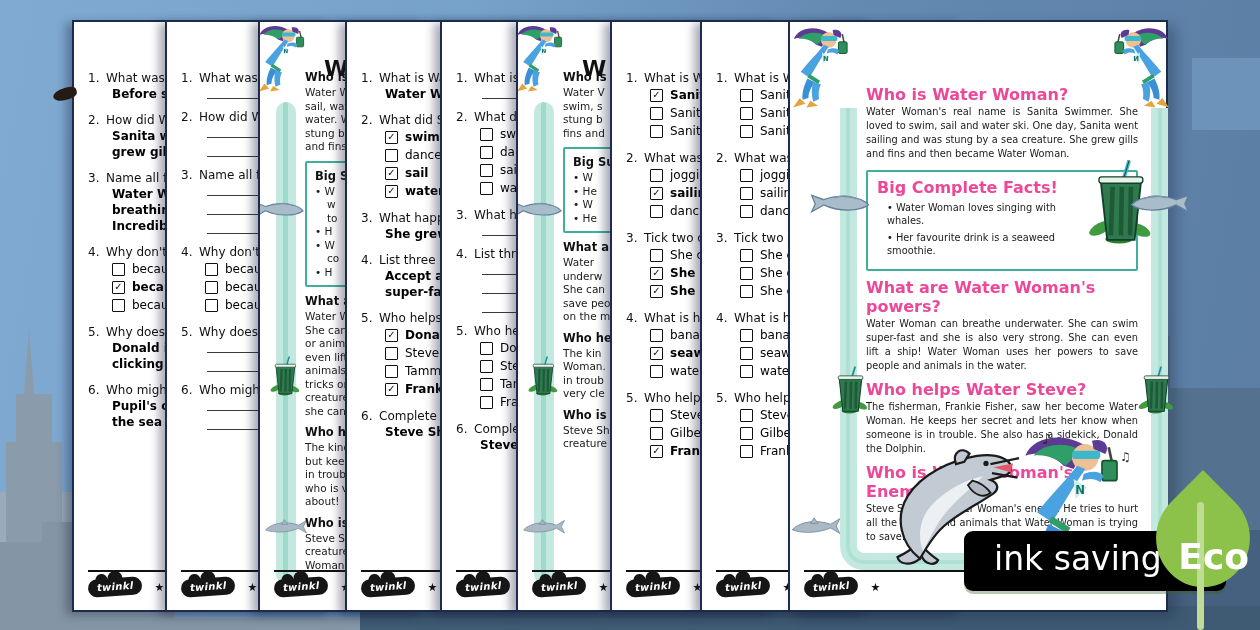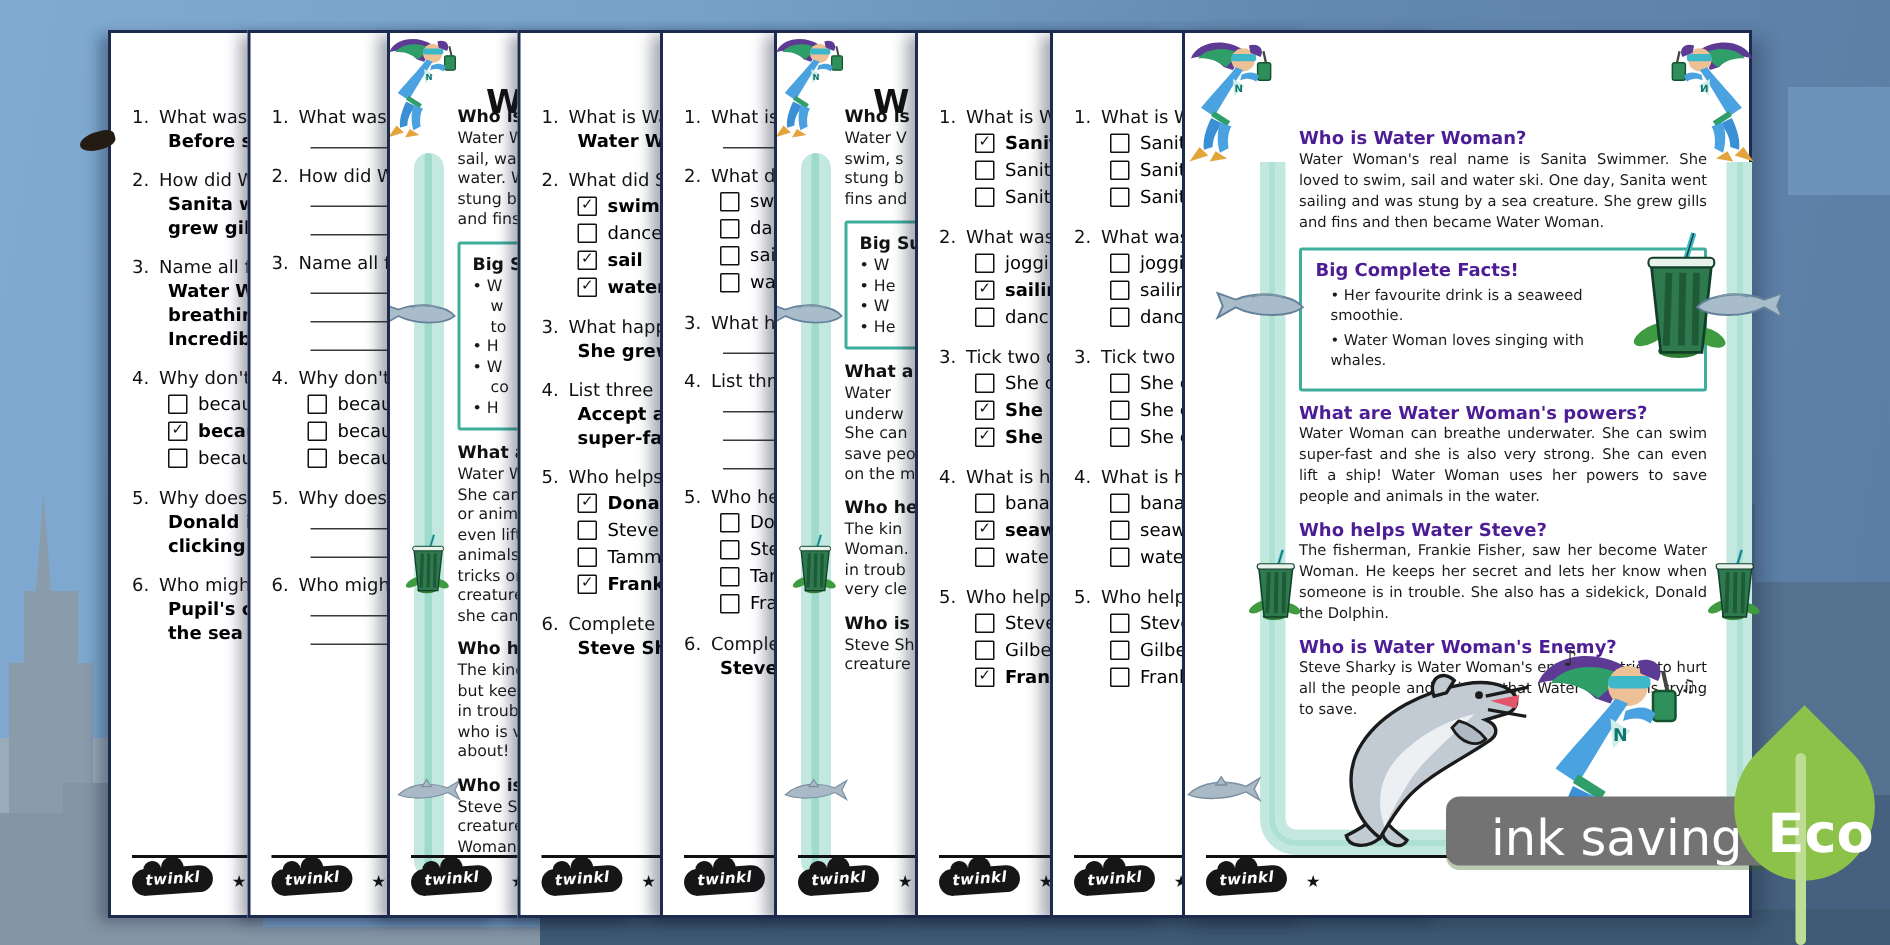--- a/index.html
+++ b/index.html
@@ -47,39 +47,39 @@
   .deco{position:absolute;}
 
   
   .frame{position:absolute;left:50px;top:86px;width:328px;height:462px;box-sizing:border-box;
          border:17px solid #c3e8df;border-top:none;border-radius:0 0 24px 24px;}
   .frame::after{content:"";position:absolute;left:-11px;right:-11px;top:0;bottom:-11px;
          border:4px solid #9edbcb;border-top:none;border-radius:0 0 18px 18px;opacity:.55;}
   .mp-title{position:absolute;left:60px;right:60px;top:30px;text-align:center;
             font-size:20px;font-weight:bold;color:#0d0d0d;letter-spacing:.2px;}
   .mp-content{position:absolute;left:76px;top:56px;width:272px;}
-  .mp-h{font-weight:bold;font-size:12px;color:#4c1d95;margin:7px 0 1px 0;}
+  .mp-h{font-weight:bold;font-size:16px;color:#ec4899;margin:7px 0 1px 0;}
   .mp-p{font-size:9.8px;line-height:14px;color:#1a1a1a;text-align:justify;}
   .mp-box{border:2.5px solid #3fae9c;border-radius:2px;padding:6px 56px 8px 9px;margin:9px 0 2px 0;position:relative;}
   .mp-box .mp-h{margin-top:0;}
   .mp-bullet{font-size:9.8px;line-height:13px;color:#1a1a1a;margin:4px 0 4px 10px;}
   .footer{position:absolute;left:14px;right:12px;bottom:14px;border-top:2px solid #111;padding-top:6px;
           display:flex;align-items:center;}
   .cloud{position:relative;background:#161616;color:#fff;font-size:10px;font-weight:bold;font-style:italic;
          border-radius:10px;padding:3px 9px 4px 9px;transform:rotate(-4deg);letter-spacing:.3px;}
   .cloud::before{content:"";position:absolute;top:-5px;left:8px;width:12px;height:12px;background:#161616;border-radius:50%;}
   .cloud::after{content:"";position:absolute;top:-7px;left:20px;width:15px;height:15px;background:#161616;border-radius:50%;}
   .cloud span{position:relative;z-index:1;}
   .stars{margin-left:12px;font-size:11px;letter-spacing:4px;color:#111;}
 
   .illus{position:absolute;}
   .note{position:absolute;font-size:15px;color:#2a2a2a;}
 
   
-  .eco-bar{position:absolute;left:964px;top:531px;width:262px;height:46px;background:#737373;
+  .eco-bar{position:absolute;left:964px;top:531px;width:262px;height:60px;background:#000000;
            border-radius:9px;z-index:44;box-shadow:0 3px 0 rgba(60,100,30,.35);}
   .eco-bar-label{position:absolute;left:30px;top:8px;font-size:33px;color:#fff;font-weight:500;
            font-family:"DejaVu Sans","Liberation Sans",sans-serif;}
   .eco-leaf{position:absolute;left:1155px;top:490px;width:96px;height:96px;background:#8cc24a;
            border-radius:0 58% 52% 58%;transform:rotate(45deg);z-index:45;}
   .eco-stem{position:absolute;left:1197px;top:502px;width:7px;height:128px;background:#bedc94;border-radius:4px;z-index:46;}
   .eco-label{position:absolute;left:1157px;top:536px;width:92px;text-align:right;font-size:36px;
            font-weight:bold;color:#fff;z-index:47;}
 </style>
 </head>
@@ -811,22 +811,22 @@
     <path d="M19 77 L15 84 L27 82 Z" fill="#e3a43c"></path>
   </svg></div>
 
 
   <div class="mp-content">
     <div class="mp-h">Who is Water Woman?</div>
     <div class="mp-p">Water Woman's real name is Sanita Swimmer. She loved to swim, sail and water ski. One day, Sanita went sailing and was stung by a sea creature. She grew gills and fins and then became Water Woman.</div>
 
     <div class="mp-box">
       <div class="mp-h">Big Complete Facts!</div>
+      <div class="mp-bullet">• <span>Water Woman loves singing with whales.</span></div>
       <div class="mp-bullet">• <span>Her favourite drink is a seaweed smoothie.</span></div>
-      <div class="mp-bullet">• <span>Water Woman loves singing with whales.</span></div>
       <div class="deco" style="right:-16px;top:-16px;width:64px;height:92px;"><svg viewBox="0 0 70 95" width="100%" height="100%">
     <ellipse cx="14" cy="76" rx="14" ry="6" fill="#3f9b3f" transform="rotate(-28 14 76)"></ellipse>
     <ellipse cx="56" cy="78" rx="13" ry="6" fill="#3f9b3f" transform="rotate(24 56 78)"></ellipse>
     <ellipse cx="34" cy="88" rx="15" ry="5" fill="#2f7d33"></ellipse>
     <line x1="45" y1="2" x2="39" y2="22" stroke="#3cb8c9" stroke-width="4"></line>
     <line x1="45" y1="2" x2="39" y2="22" stroke="#123f2a" stroke-width="1"></line>
     <path d="M14 25 L58 25 L51 89 L21 89 Z" fill="#2e7a4e" stroke="#123f2a" stroke-width="2"></path>
     <path d="M27 31 L25 84" stroke="#1e5a38" stroke-width="5"></path>
     <path d="M37 31 L36 84" stroke="#1e5a38" stroke-width="5"></path>
     <path d="M47 31 L46 84" stroke="#1e5a38" stroke-width="5"></path>

